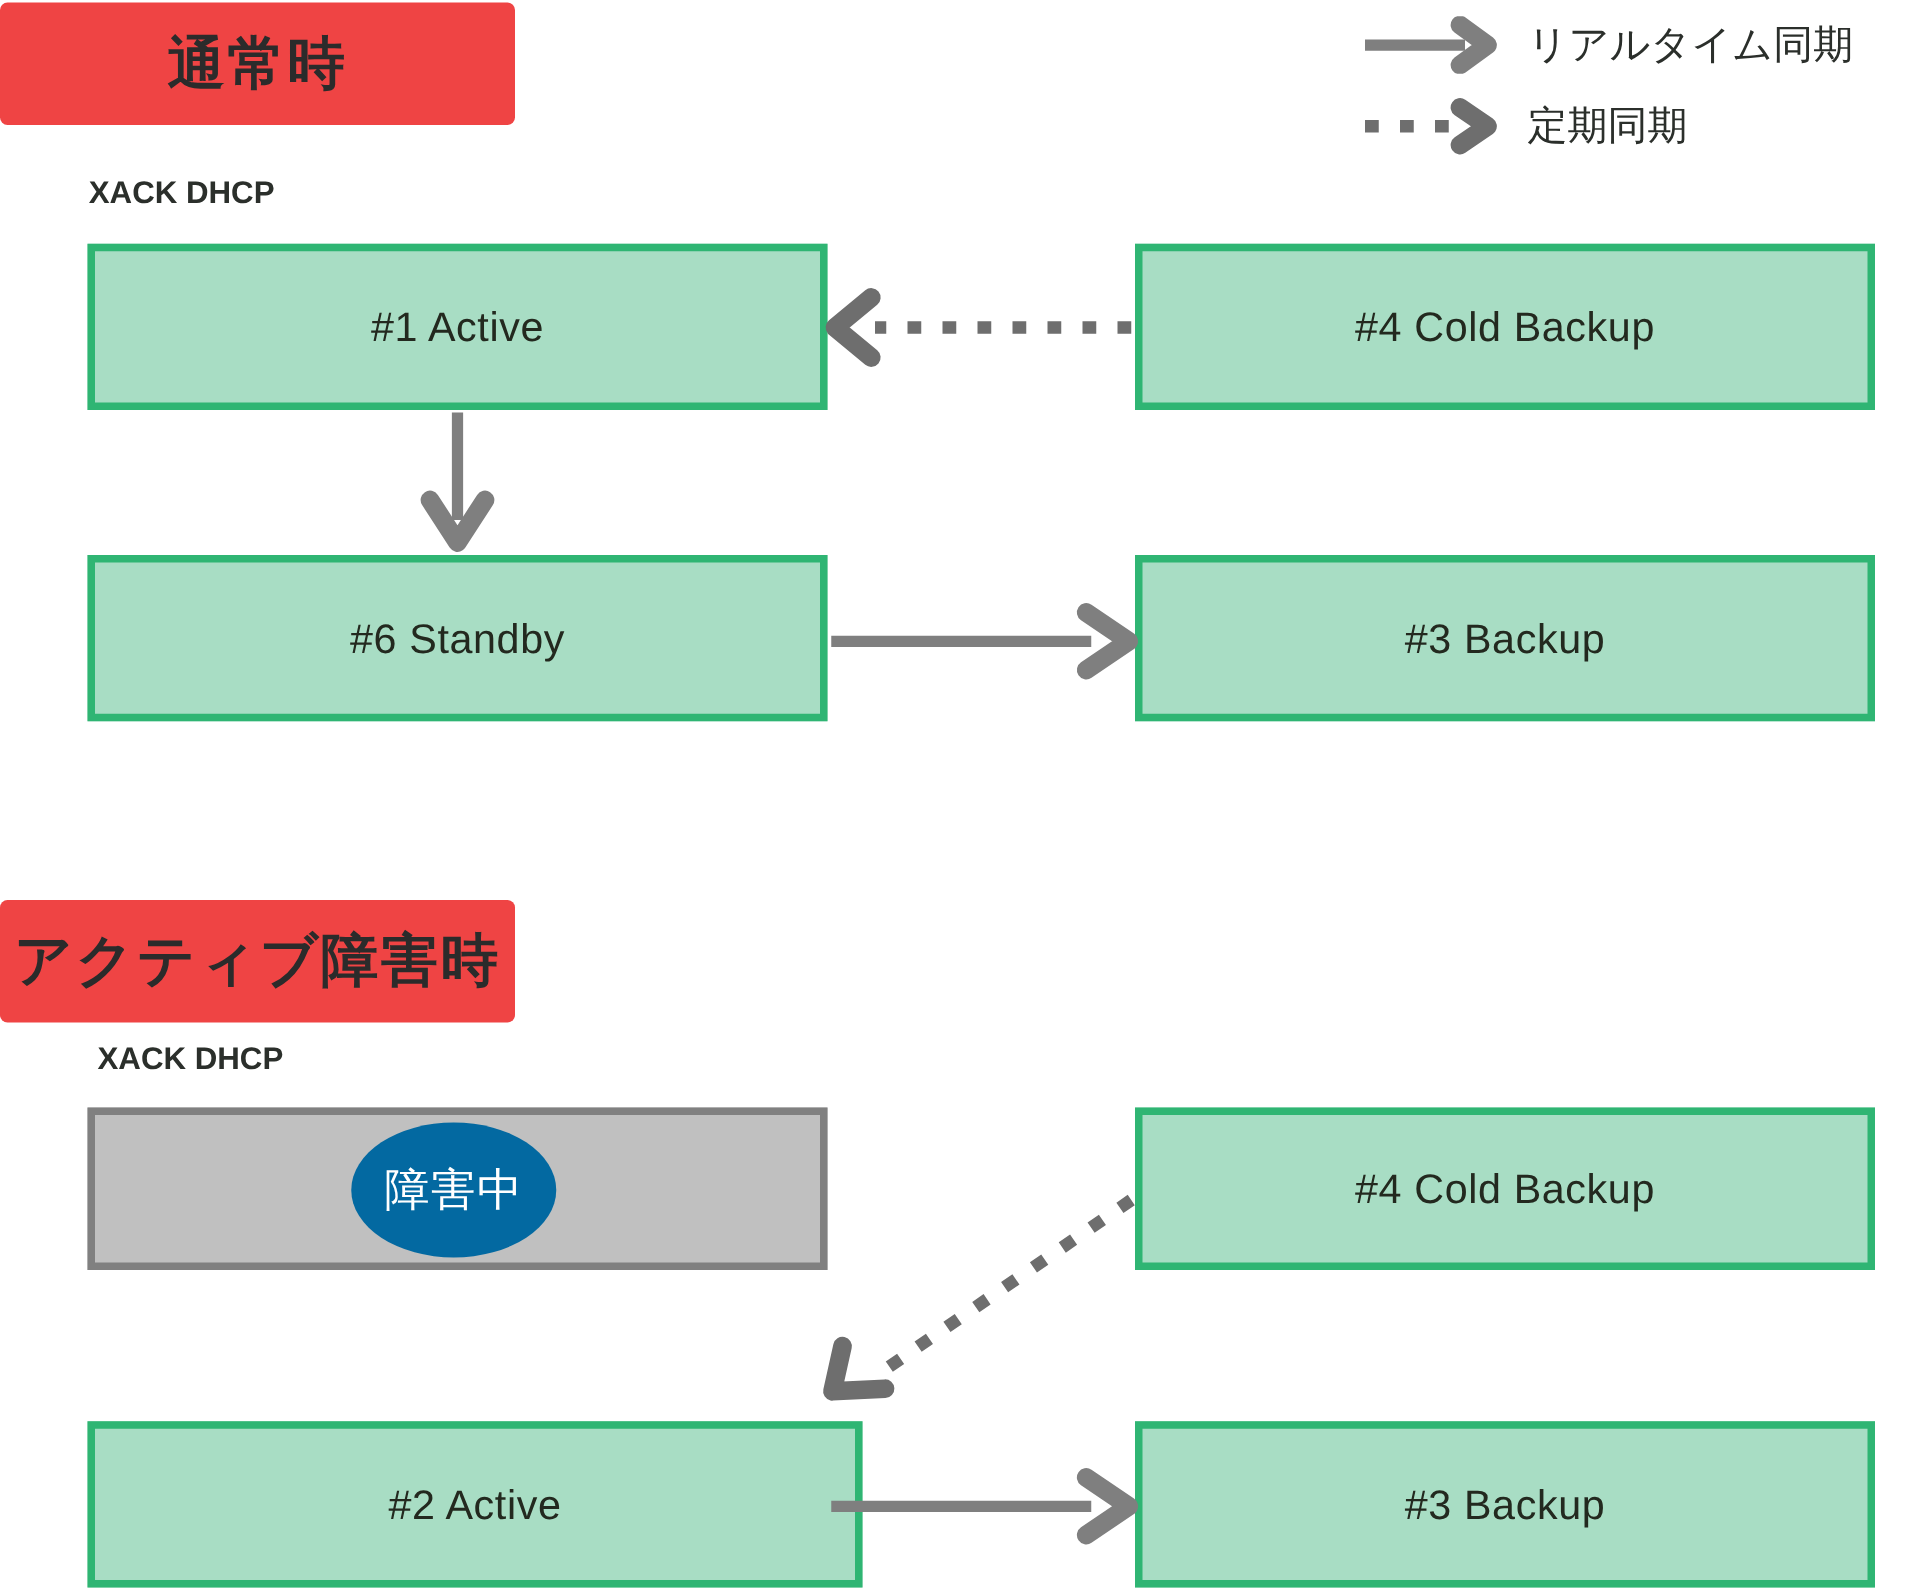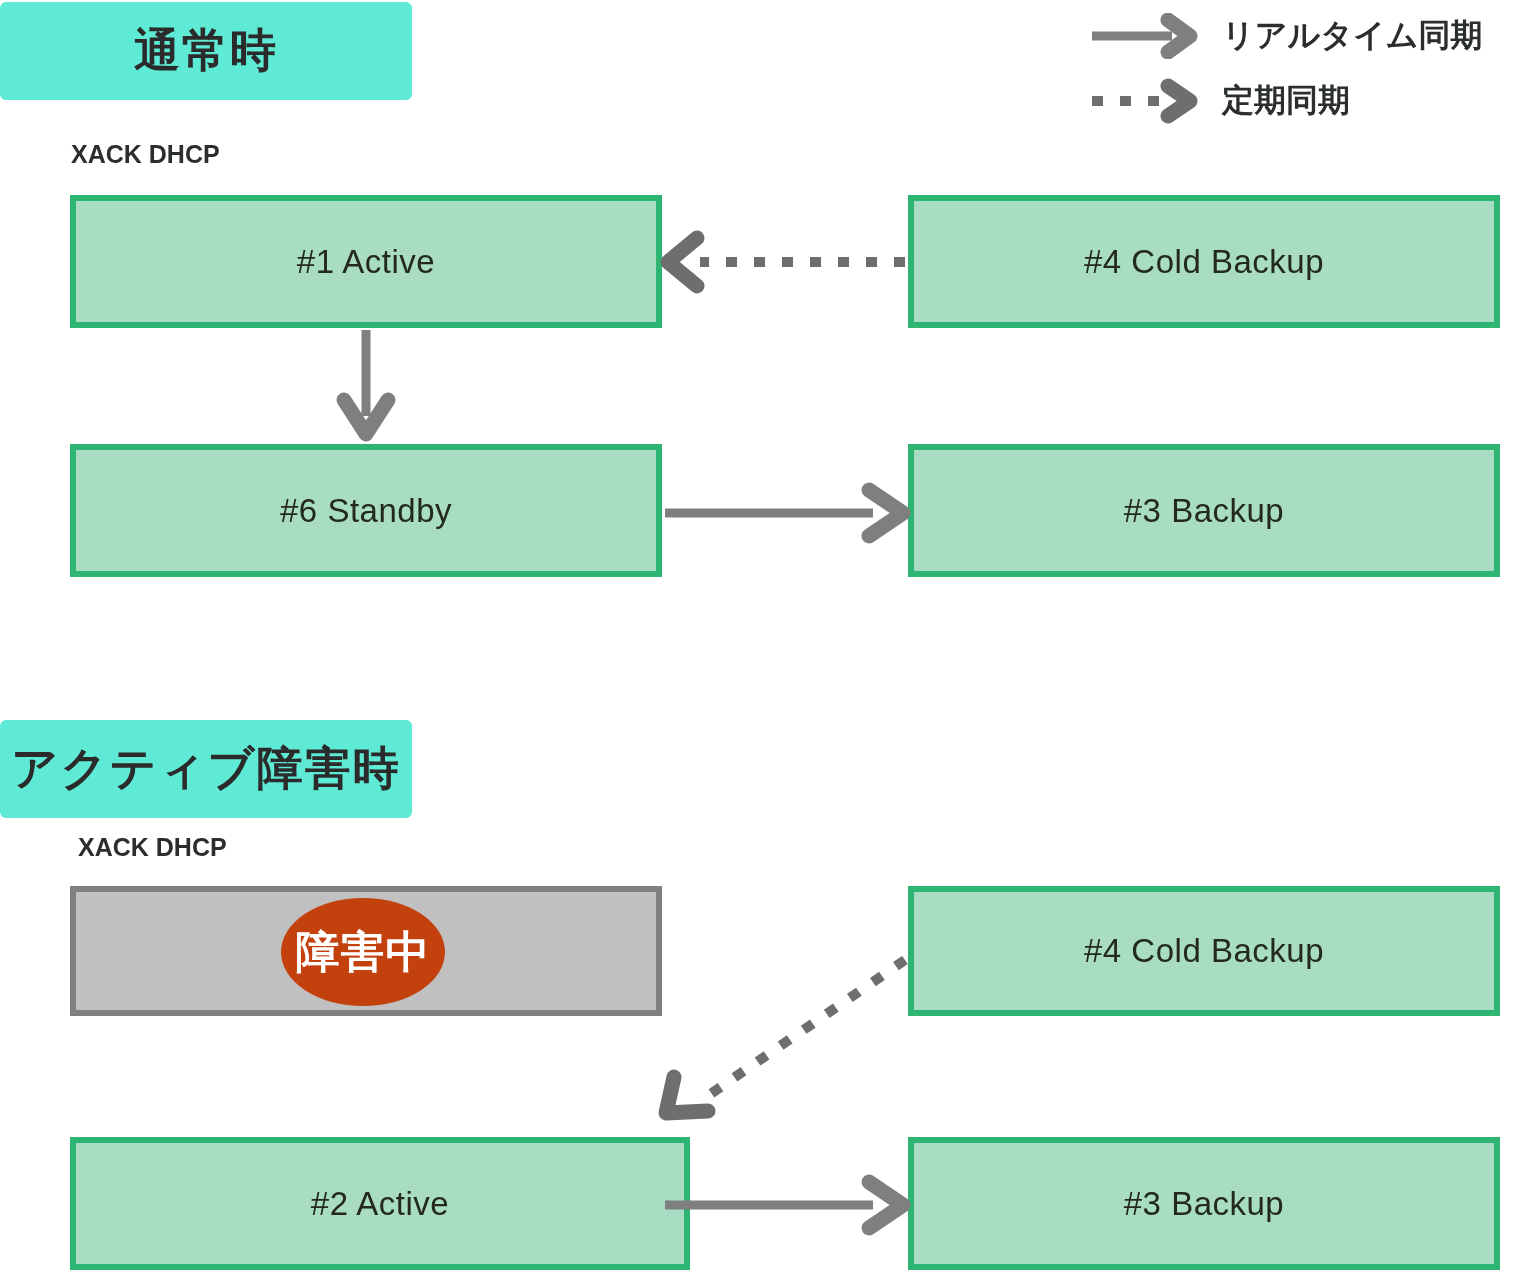--- a/index.html
+++ b/index.html
@@ -17,21 +17,21 @@
   .stage {
     position: absolute;
     left: 0; top: 0;
     width: 1536px;
     height: 1272px;
   }
 
   
   .section-badge {
     position: absolute;
-    background: #5eead4;
+    background: #ef4444;
     border-radius: 6px;
     color: #2b2b2b;
     font-size: 46px;
     font-weight: 700;
     letter-spacing: 2px;
     display: flex;
     align-items: center;
     justify-content: center;
   }
 
@@ -64,44 +64,44 @@
   }
   .node.failed {
     background: #c0c0c0;
     border: 6px solid #808080;
     color: #1d1d1d;
   }
 
   
   .fail-badge {
     position: absolute;
-    background: #c2410c;
+    background: #0369a1;
     border-radius: 50%;
     display: flex;
     align-items: center;
     justify-content: center;
     color: #ffffff;
-    font-size: 44px;
-    font-weight: 700;
+    font-size: 36px;
+    font-weight: 400;
     letter-spacing: 1px;
     white-space: nowrap;
   }
 
   
   .legend {
     position: absolute;
   }
   .legend-row {
     position: absolute;
     display: flex;
     align-items: center;
   }
   .legend-label {
     font-size: 32px;
-    font-weight: 700;
+    font-weight: 400;
     color: #2b2f2b;
     white-space: nowrap;
   }
 
   svg.edges {
     position: absolute;
     left: 0; top: 0;
     width: 1536px;
     height: 1272px;
     overflow: visible;

